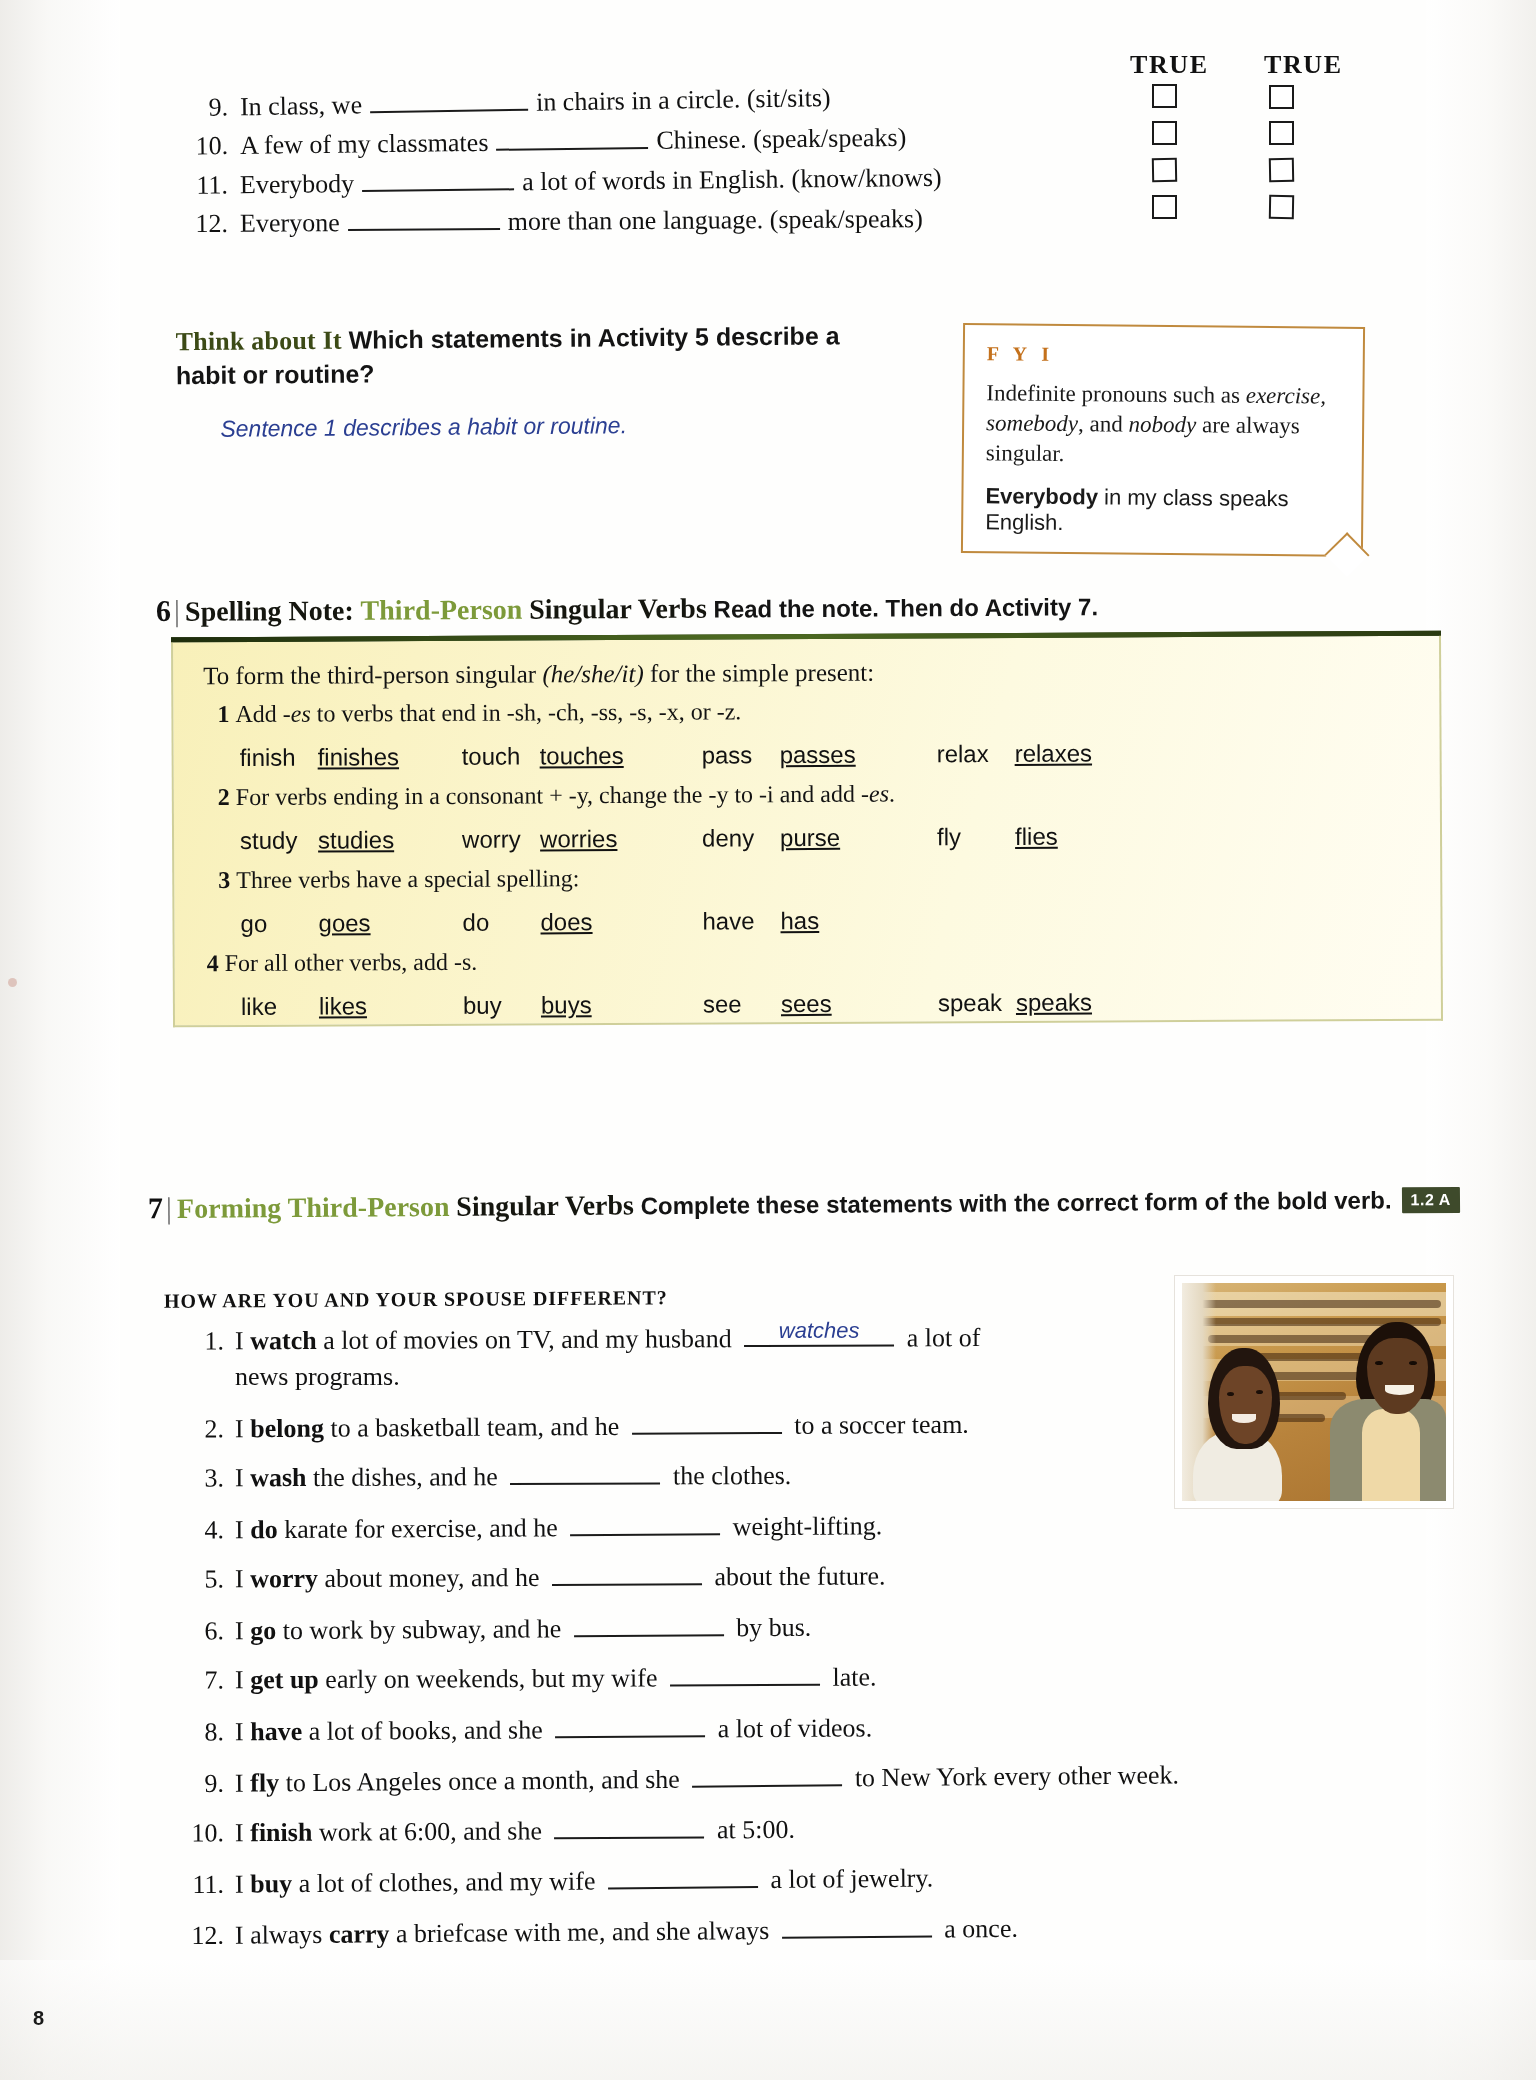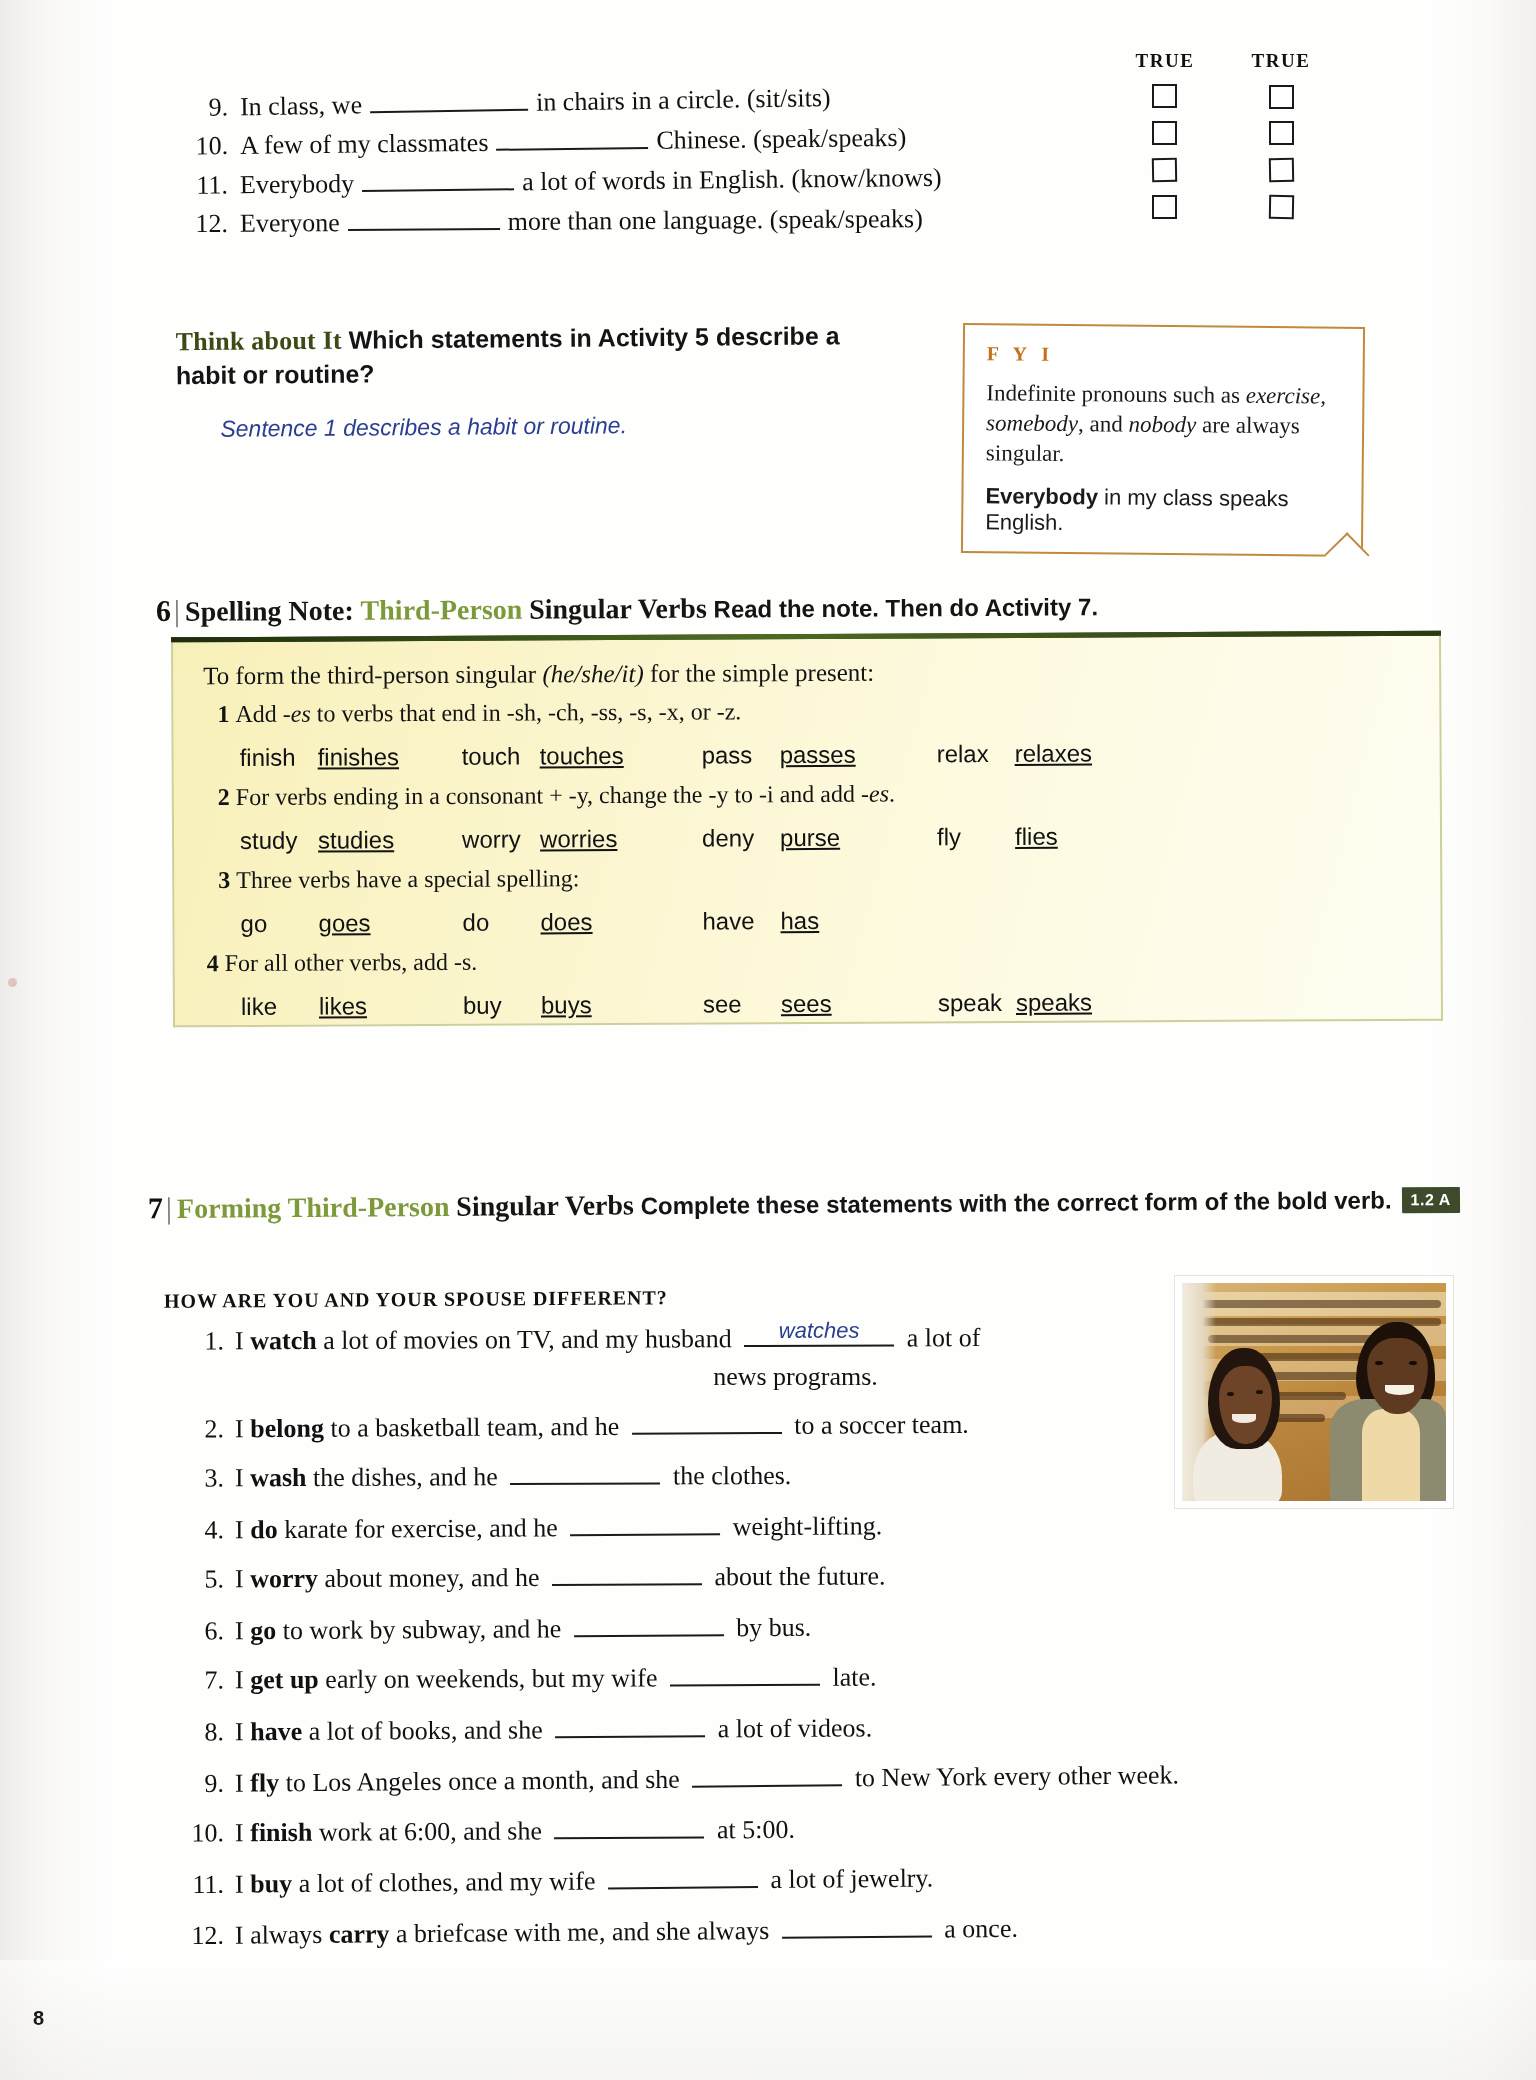--- a/index.html
+++ b/index.html
@@ -37,24 +37,24 @@
     opacity: .6;
   }
 
   
   .tf-head {
     position: absolute;
     top: 50px;
     left: 1130px;
     width: 290px;
     display: flex;
-    gap: 46px;
-    font-family: "Liberation Serif", serif;
-    font-weight: bold;
-    font-size: 19px;
+    gap: 64px;
+    font-family: "Liberation Serif", serif;
+    font-weight: bold;
+    font-size: 26px;
     letter-spacing: 1.6px;
   }
   .tf-head span { width: 70px; text-align: center; }
 
   .tf-col {
     position: absolute;
     top: 84px;
     left: 1130px;
     width: 290px;
   }
@@ -334,21 +334,20 @@
   }
   .ex-item.s0 { transform: rotate(-0.25deg); }
   .ex-item.s1 { transform: rotate(-0.35deg); }
   .ex-item.s2 { transform: rotate(-0.5deg); }
   .ex-cont {
     margin-left: 59px;
     margin-top: -14px;
     margin-bottom: 20px;
     font-family: "Liberation Serif", serif;
     font-size: 26px;
-    text-align: center;
   }
 
   
   .photo-frame {
     position: absolute;
     top: 1276px;
     left: 1175px;
     width: 278px;
     height: 232px;
     background: #ffffff;

